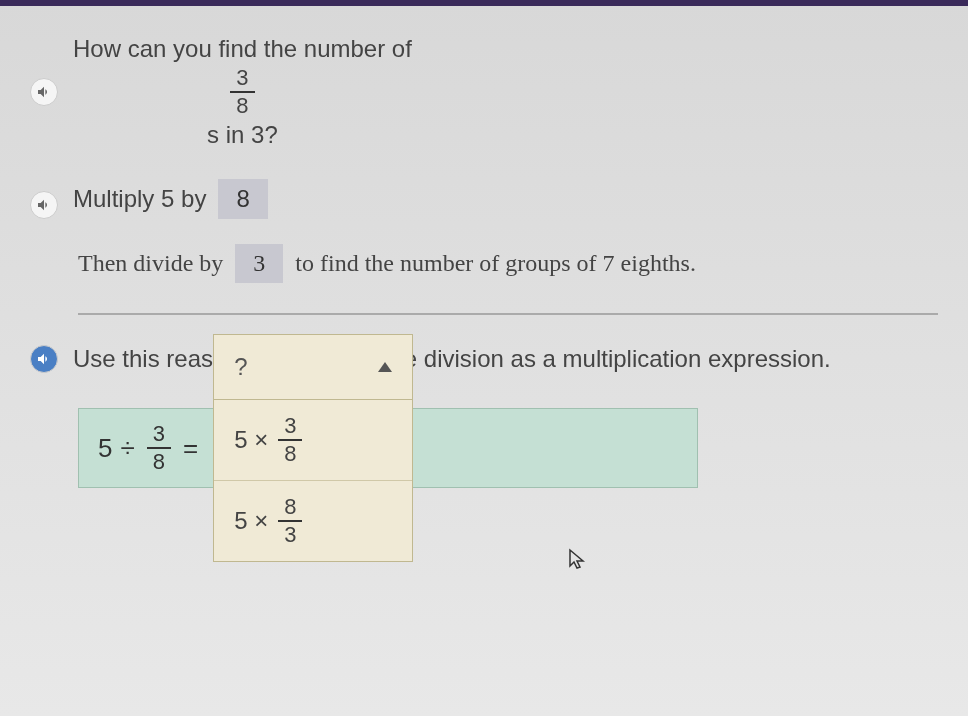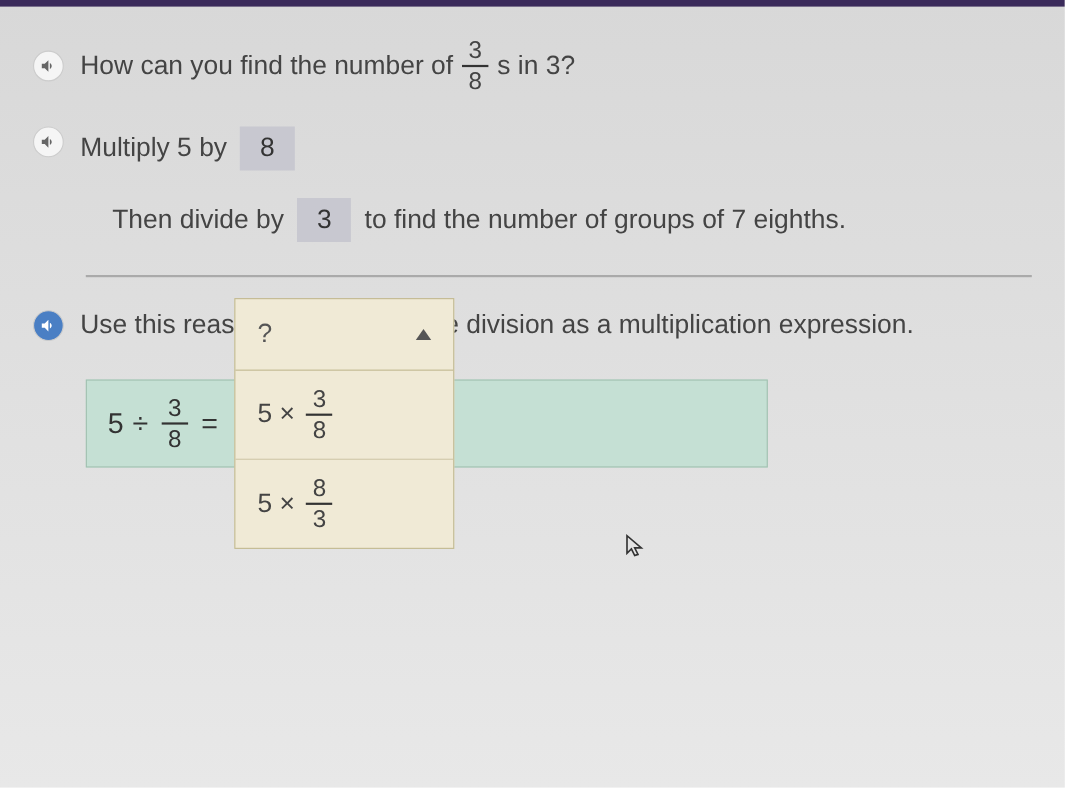--- a/index.html
+++ b/index.html
@@ -46,60 +46,62 @@
       width: 16px;
       height: 16px;
     }
     .question-text {
       font-size: 24px;
       color: #444;
       display: flex;
       align-items: center;
       flex-wrap: wrap;
       gap: 4px;
+      flex-direction: column;
     }
     .fraction {
       display: inline-flex;
       flex-direction: column;
       align-items: center;
       vertical-align: middle;
       margin: 0 4px;
       font-size: 22px;
       line-height: 1;
     }
     .fraction .num {
       border-bottom: 2px solid #333;
       padding: 0 6px 2px 6px;
     }
     .fraction .den {
       padding: 2px 6px 0 6px;
     }
     .step-line {
       display: flex;
-      align-items: flex-start;
+      align-items: flex-end;
       margin-bottom: 25px;
       margin-left: 0;
     }
     .step-text {
       font-size: 24px;
       color: #444;
       display: flex;
       align-items: center;
       flex-wrap: wrap;
     }
     .input-box {
       background: #c8c8d0;
       padding: 6px 18px;
       margin: 0 12px;
       font-size: 24px;
       color: #333;
       display: inline-block;
     }
     .indent {
-      margin-left: 72px;
+      margin-left: 48px;
+      font-family: Liberation Serif, serif;
     }
     .divider {
       border: none;
       border-top: 2px solid #aaa;
       margin: 30px 0 30px 48px;
     }
     .instruction {
       display: flex;
       align-items: center;
       margin-bottom: 35px;

